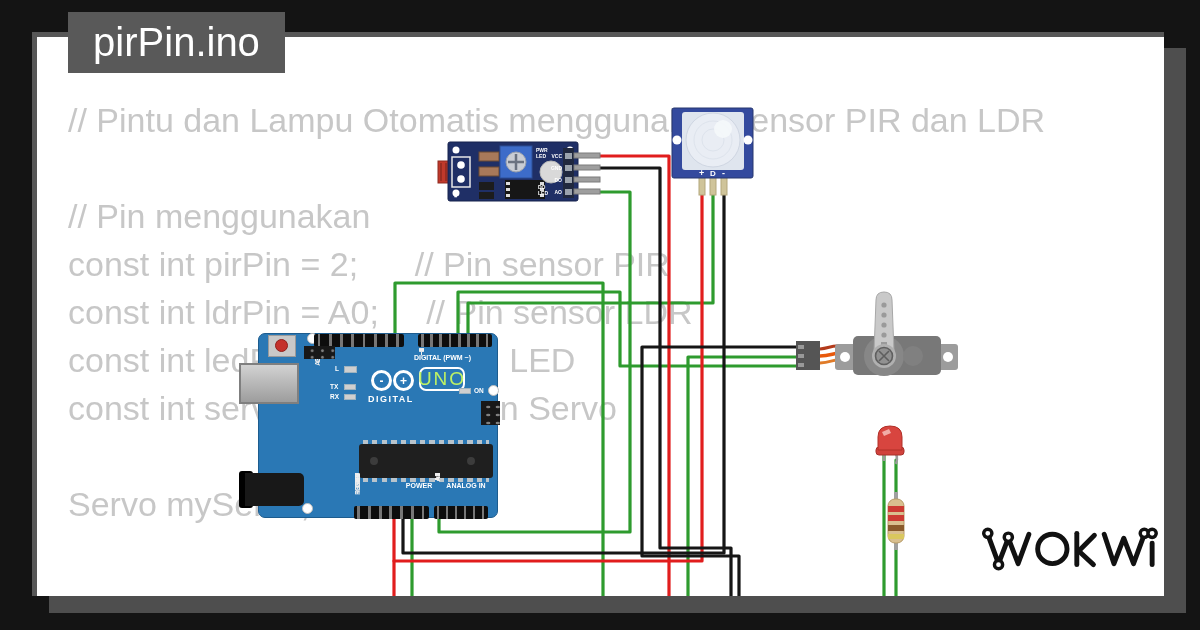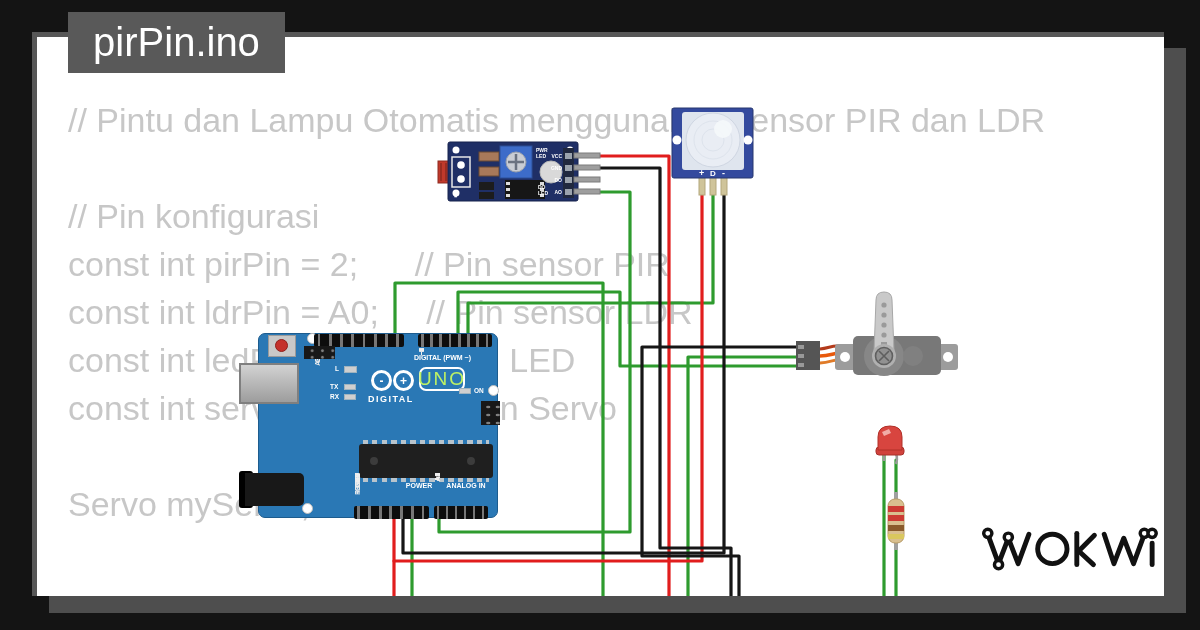--- a/index.html
+++ b/index.html
@@ -43,21 +43,21 @@
 
 <div id="stage">
   <div class="shadow"></div>
 
   <div class="canvas">
     <div class="clip">
 
       <div class="code">
           <div class="code-line">// Pintu dan Lampu Otomatis menggunakan sensor PIR dan LDR</div>
           <div class="code-line"></div>
-          <div class="code-line">// Pin konfigurasi</div>
+          <div class="code-line">// Pin menggunakan</div>
           <div class="code-line">const int pirPin = 2;      // Pin sensor PIR</div>
           <div class="code-line">const int ldrPin = A0;     // Pin sensor LDR</div>
           <div class="code-line">const int ledPin = 8;      // Pin LED</div>
           <div class="code-line">const int servoPin = 9;    // Pin Servo</div>
           <div class="code-line"></div>
           <div class="code-line">Servo myServo;</div>
         </div>
 
       <svg class="wires" width="1200" height="630" viewBox="0 0 1200 630">
         <g fill="none" stroke-linecap="round" stroke-linejoin="round" stroke-width="3.2">

